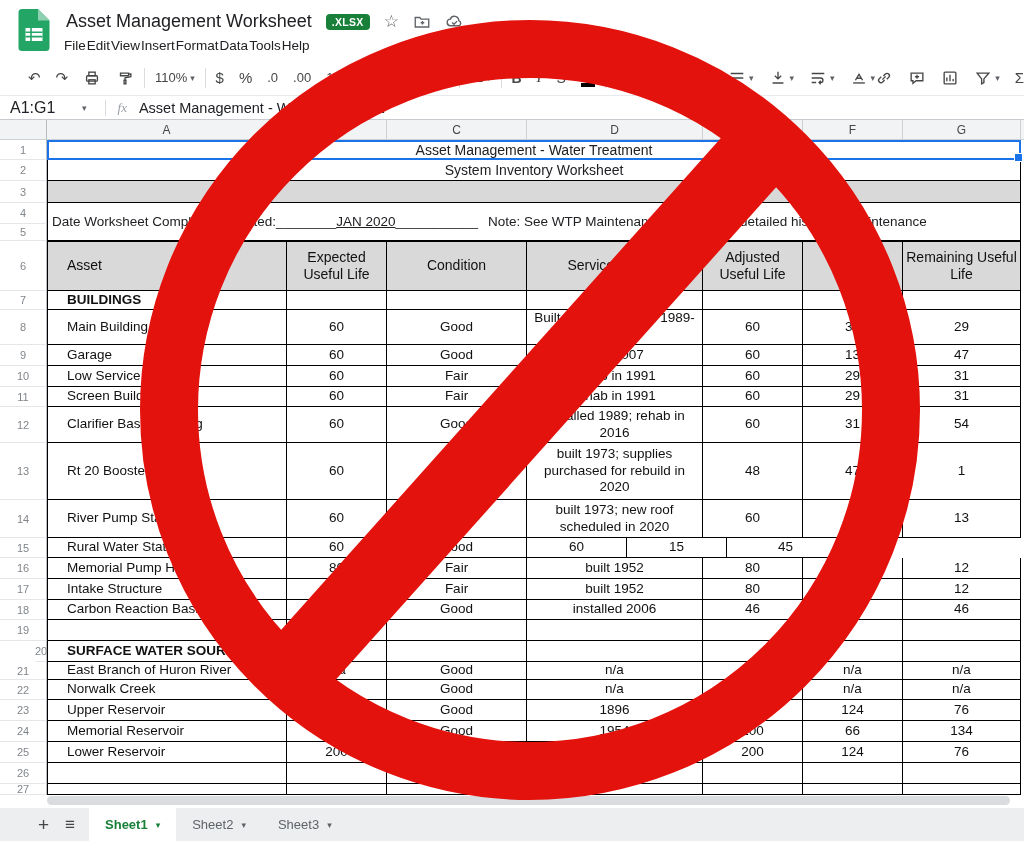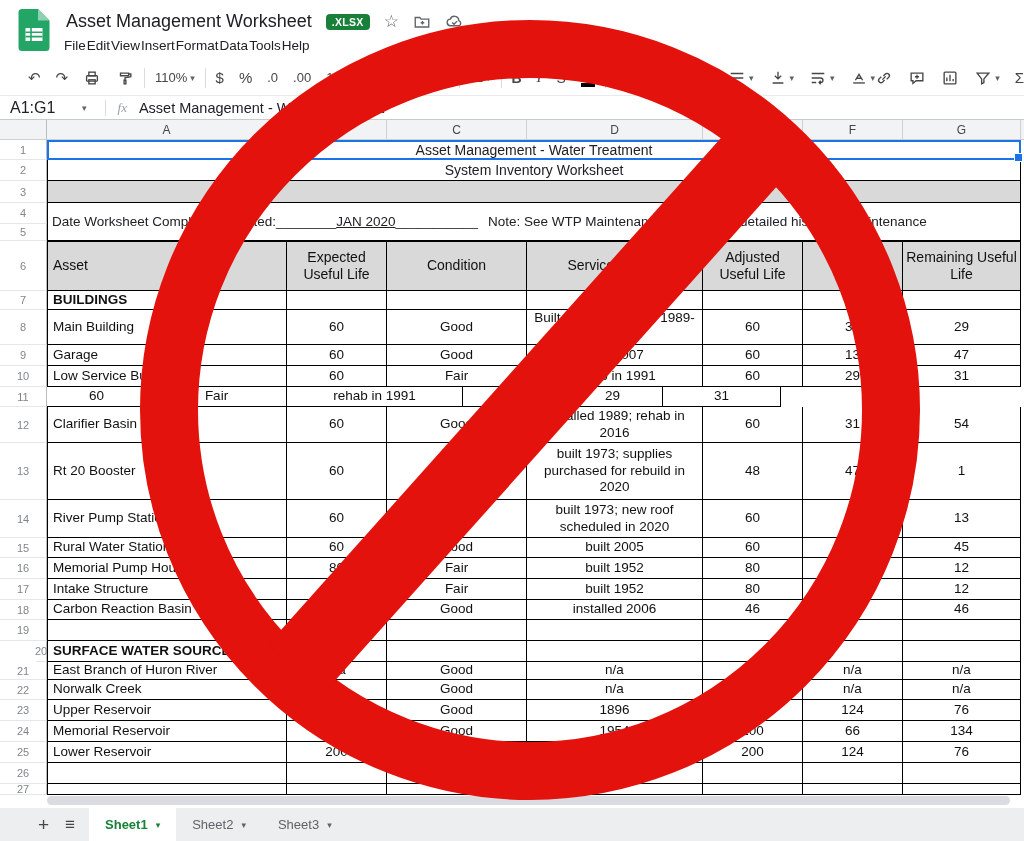--- a/index.html
+++ b/index.html
@@ -50,21 +50,21 @@
   .banner{box-sizing:border-box;width:974px;display:flex;align-items:center;justify-content:center;
           font-size:14px;border-left:1px solid #000;border-right:1px solid #000;border-bottom:1px solid #000;}
   .banner.sel{border:2px solid #1a73e8;position:relative;}
   .banner.gray{background:#d9d9d9;}
   .banner.note{justify-content:flex-start;padding-left:4px;font-size:13.5px;white-space:nowrap;}
   #fill-handle{position:absolute;right:-4px;bottom:-4px;width:7px;height:7px;background:#1a73e8;border:1px solid #fff;box-sizing:content-box;}
   .trow{display:flex;width:974px;box-sizing:border-box;}
   .tcell{box-sizing:border-box;border-right:1px solid #000;border-bottom:1px solid #000;
          display:flex;align-items:center;justify-content:center;text-align:center;
          font-size:13.5px;color:#111;line-height:1.25;padding:0 2px;overflow:hidden;}
-  .tcell.first{border-left:1px solid #000;justify-content:flex-start;text-align:left;padding-left:5px;}
+  .tcell.first{border-left:1px solid #000;justify-content:flex-start;text-align:left;padding-left:19px;}
   .trow.thead .tcell{background:#d9d9d9;font-size:14px;border-top:1px solid #000;}
   .trow.secA .tcell.first{font-weight:bold;}
   .u{text-decoration:underline;}
   .note-rest{margin-left:10px;}
   
   #hscroll{position:absolute;left:47px;top:796px;width:963px;height:9px;border-radius:5px;background:#dadce0;}
   #tabbar{position:absolute;left:0;top:808px;width:1024px;height:33px;background:#eceef0;
           display:flex;align-items:stretch;}
   #tab-actions{display:flex;align-items:center;gap:16px;padding:0 0 0 38px;}
   .tabico{color:#444746;font-size:19px;cursor:pointer;line-height:1;}
@@ -368,20 +368,21 @@
     <div class="trow " style="height: 21px;">
       <div class="tcell first" style="width: 240px;">Low Service Building</div>
       <div class="tcell" style="width: 100px;">60</div>
       <div class="tcell" style="width: 140px;">Fair</div>
       <div class="tcell" style="width: 176px;">rehab in 1991</div>
       <div class="tcell" style="width: 100px;">60</div>
       <div class="tcell" style="width: 100px;">29</div>
       <div class="tcell" style="width: 118px;">31</div>
     </div>
     <div class="trow " style="height: 20px;">
+      <div class="tcell first" style="width: 240px;">Screen Building</div>
       <div class="tcell" style="width: 100px;">60</div>
       <div class="tcell" style="width: 140px;">Fair</div>
       <div class="tcell" style="width: 176px;">rehab in 1991</div>
       <div class="tcell" style="width: 100px;">60</div>
       <div class="tcell" style="width: 100px;">29</div>
       <div class="tcell" style="width: 118px;">31</div>
     </div>
     <div class="trow " style="height: 36px;">
       <div class="tcell first" style="width: 240px;">Clarifier Basin Building</div>
       <div class="tcell" style="width: 100px;">60</div>
@@ -406,21 +407,20 @@
       <div class="tcell" style="width: 140px;">Fair</div>
       <div class="tcell" style="width: 176px;">built 1973; new roof scheduled in 2020</div>
       <div class="tcell" style="width: 100px;">60</div>
       <div class="tcell" style="width: 100px;">47</div>
       <div class="tcell" style="width: 118px;">13</div>
     </div>
     <div class="trow " style="height: 20px;">
       <div class="tcell first" style="width: 240px;">Rural Water Station</div>
       <div class="tcell" style="width: 100px;">60</div>
       <div class="tcell" style="width: 140px;">Good</div>
-      <div class="tcell" style="width: 176px;">built 2005</div>
       <div class="tcell" style="width: 100px;">60</div>
       <div class="tcell" style="width: 100px;">15</div>
       <div class="tcell" style="width: 118px;">45</div>
     </div>
     <div class="trow " style="height: 21px;">
       <div class="tcell first" style="width: 240px;">Memorial Pump House</div>
       <div class="tcell" style="width: 100px;">80</div>
       <div class="tcell" style="width: 140px;">Fair</div>
       <div class="tcell" style="width: 176px;">built 1952</div>
       <div class="tcell" style="width: 100px;">80</div>

